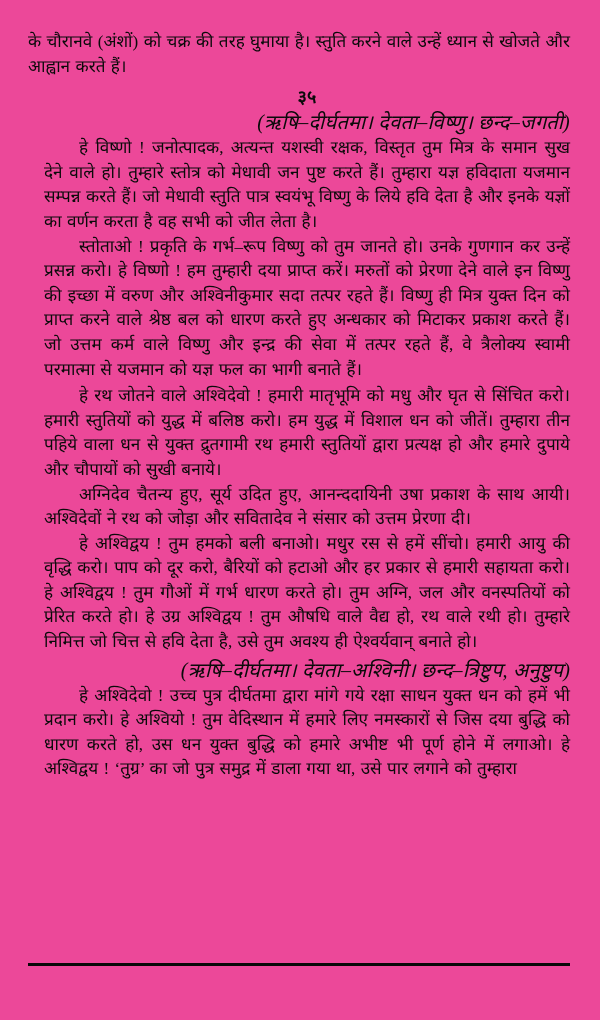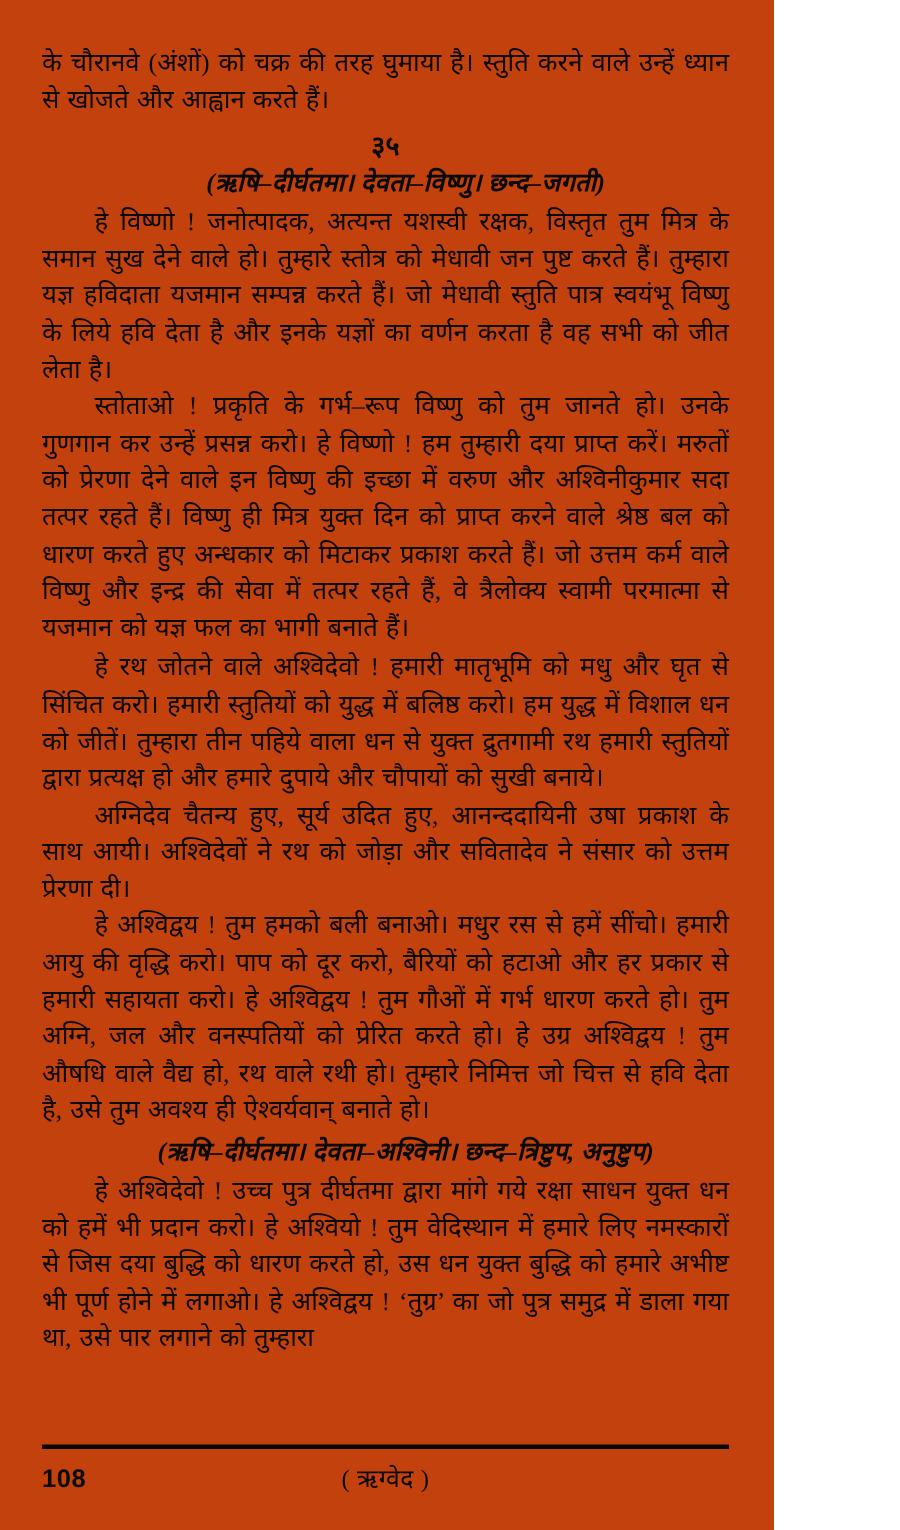--- a/index.html
+++ b/index.html
@@ -9,25 +9,25 @@
   }
   body {
     width: 600px;
     height: 1020px;
     overflow: hidden;
     font-family: "Liberation Serif", "DejaVu Serif", serif;
     color: #0a0a0a;
   }
   .page {
     position: relative;
-    width: 516px;
+    width: 600px;
     height: 1020px;
     box-sizing: border-box;
     padding: 30px 30px 13px 28px;
-    background: #c2410c;
+    background: #ec4899;
   }
   .body-text {
     font-size: 17.1px;
     line-height: 24.6px;
     text-align: justify;
     text-justify: inter-word;
     word-spacing: 0.06em;
     letter-spacing: 0.002em;
     margin: 0;
   }
@@ -40,31 +40,32 @@
   }
   .sutra-number {
     text-align: center;
     font-weight: bold;
     font-size: 18px;
     line-height: 24px;
     margin: 6px 0 0 0;
     letter-spacing: 0.01em;
   }
   .attribution {
-    text-align: center;
+    text-align: right;
     padding-left: 27px;
     font-style: italic;
-    font-weight: bold;
-    font-size: 17px;
+    font-weight: normal;
+    font-size: 20px;
     line-height: 26px;
     margin: 0 0 1px 0;
     letter-spacing: 0.01em;
   }
   .section-block {
     margin-top: 2px;
+    margin-left: 16px;
   }
   .rule {
     position: absolute;
     left: 28px;
     right: 30px;
     top: 963px;
     height: 3px;
     background: #080808;
   }
   .footer {
@@ -115,18 +116,14 @@
     <p class="body-text para">हे अश्विद्वय ! तुम हमको बली बनाओ। मधुर रस से हमें सींचो। हमारी आयु की वृद्धि करो। पाप को दूर करो, बैरियों को हटाओ और हर प्रकार से हमारी सहायता करो। हे अश्विद्वय ! तुम गौओं में गर्भ धारण करते हो। तुम अग्नि, जल और वनस्पतियों को प्रेरित करते हो। हे उग्र अश्विद्वय ! तुम औषधि वाले वैद्य हो, रथ वाले रथी हो। तुम्हारे निमित्त जो चित्त से हवि देता है, उसे तुम अवश्य ही ऐश्वर्यवान् बनाते हो।</p>
   </div>
 
   <div class="section-block">
     <div class="attribution">(ऋषि–दीर्घतमा। देवता–अश्विनी। छन्द–त्रिष्टुप, अनुष्टुप)</div>
     <p class="body-text para">हे अश्विदेवो ! उच्च पुत्र दीर्घतमा द्वारा मांगे गये रक्षा साधन युक्त धन को हमें भी प्रदान करो। हे अश्वियो ! तुम वेदिस्थान में हमारे लिए नमस्कारों से जिस दया बुद्धि को धारण करते हो, उस धन युक्त बुद्धि को हमारे अभीष्ट भी पूर्ण होने में लगाओ। हे अश्विद्वय ! ‘तुग्र’ का जो पुत्र समुद्र में डाला गया था, उसे पार लगाने को तुम्हारा</p>
   </div>
 
   <div class="rule"></div>
 
-  <div class="footer">
-    <div class="footer-page-number">108</div>
-    <div class="footer-book-title">( ऋग्वेद )</div>
-  </div>
 
 </div>
 
 </body></html>

